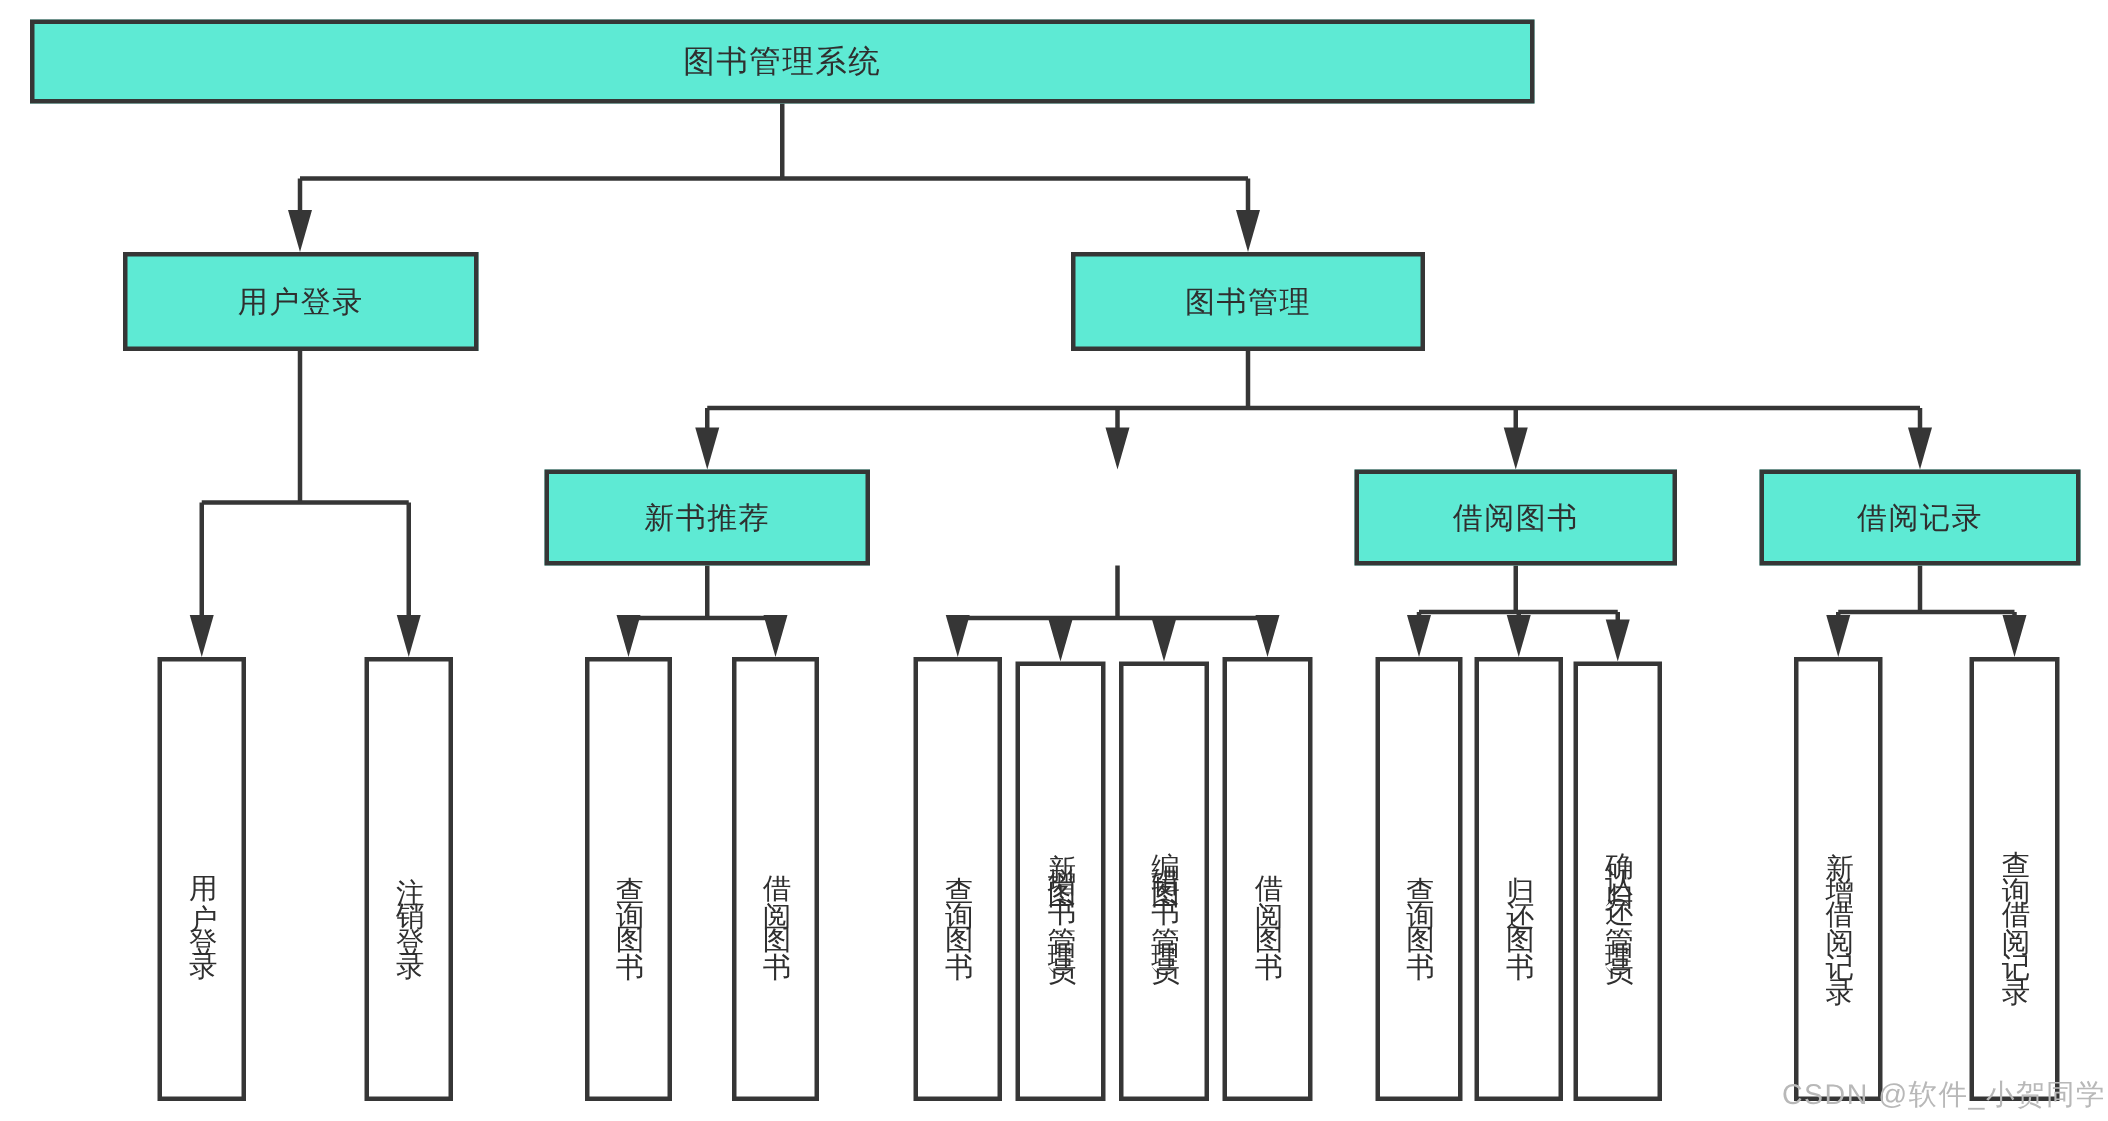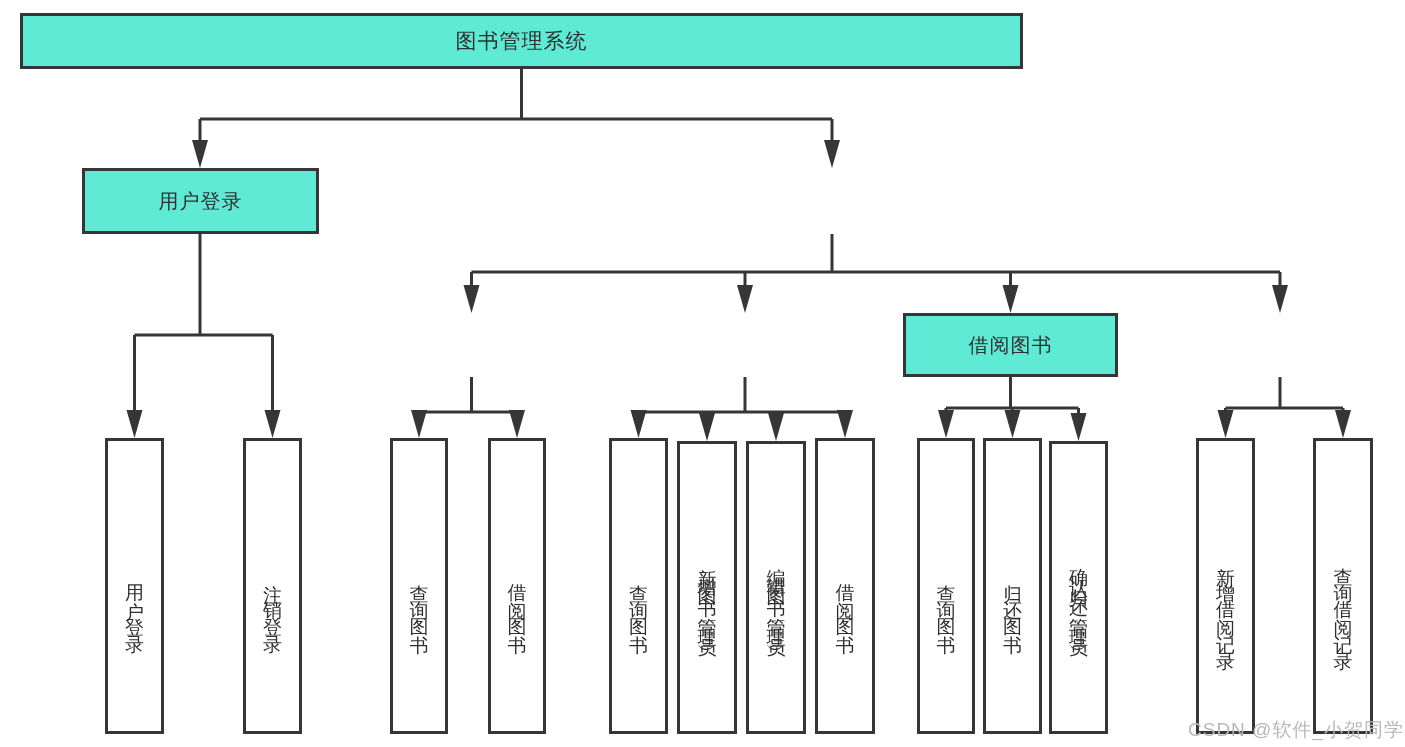--- a/index.html
+++ b/index.html
@@ -106,22 +106,25 @@
       <line x1="1225.5" y1="408" x2="1343" y2="408" class="cline"></line>
       <line x1="1225.5" y1="408" x2="1225.5" y2="414" class="cline"></line>
       <polygon points="1217.5,410 1233.5,410 1225.5,438" class="carrow"></polygon>
       <line x1="1343" y1="408" x2="1343" y2="414" class="cline"></line>
       <polygon points="1335,410 1351,410 1343,438" class="carrow"></polygon>
     </svg>
 
   <div class="hbox root" style="left:20px;top:13px;width:1003px;height:56px;">图书管理系统</div>
 
   <div class="hbox" style="left:82px;top:168px;width:237px;height:66px;">用户登录</div>
+  <div class="hbox" style="left:714px;top:168px;width:236px;height:66px;">图书管理</div>
 
+  <div class="hbox" style="left:363px;top:313px;width:217px;height:64px;">新书推荐</div>
   <div class="hbox" style="left:903px;top:313px;width:215px;height:64px;">借阅图书</div>
+  <div class="hbox" style="left:1173px;top:313px;width:214px;height:64px;">借阅记录</div>
 
   <div class="vbox" style="left:105px;top:438px;width:59px;height:296px;">
     <span>用户登录</span>
     </div>
   <div class="vbox" style="left:243px;top:438px;width:59px;height:296px;">
     <span>注销登录</span>
     </div>
 
   <div class="vbox" style="left:390px;top:438px;width:58px;height:296px;">
     <span>查询图书</span>

